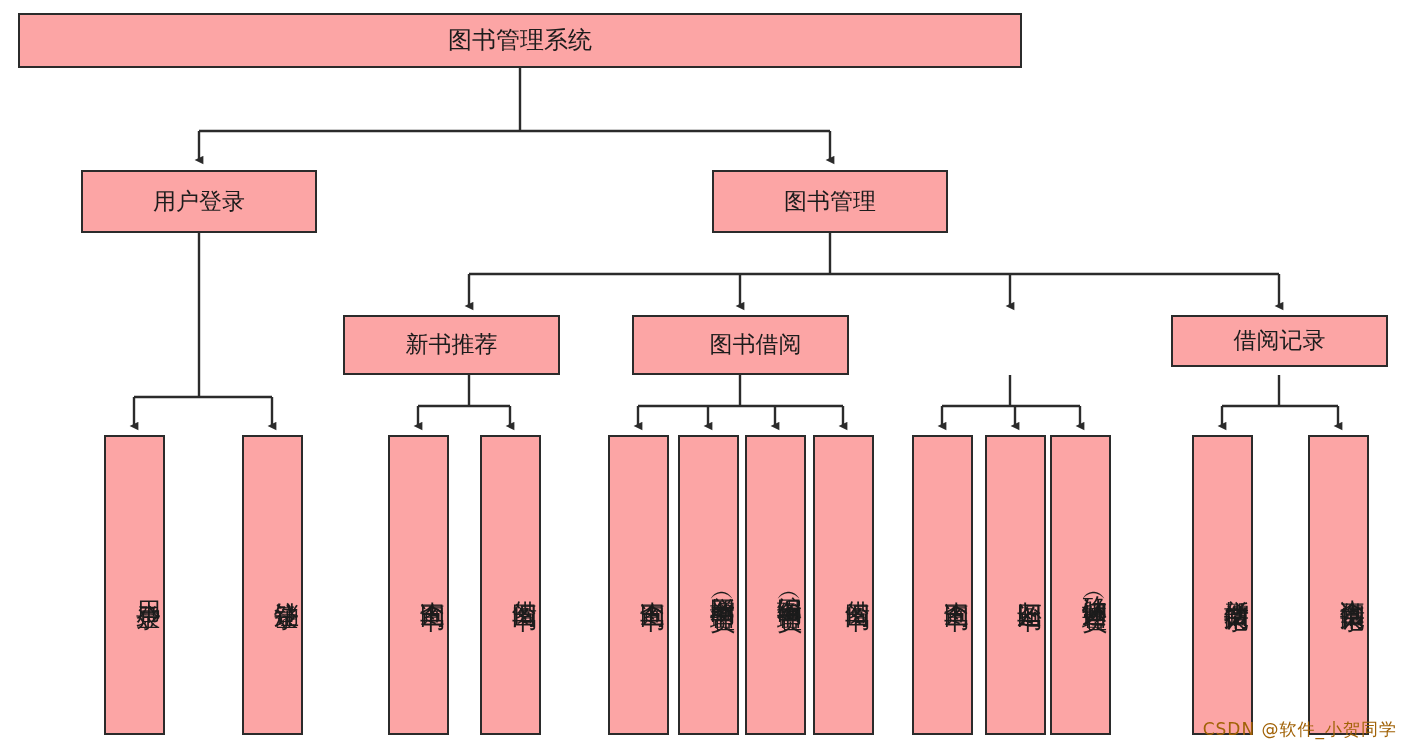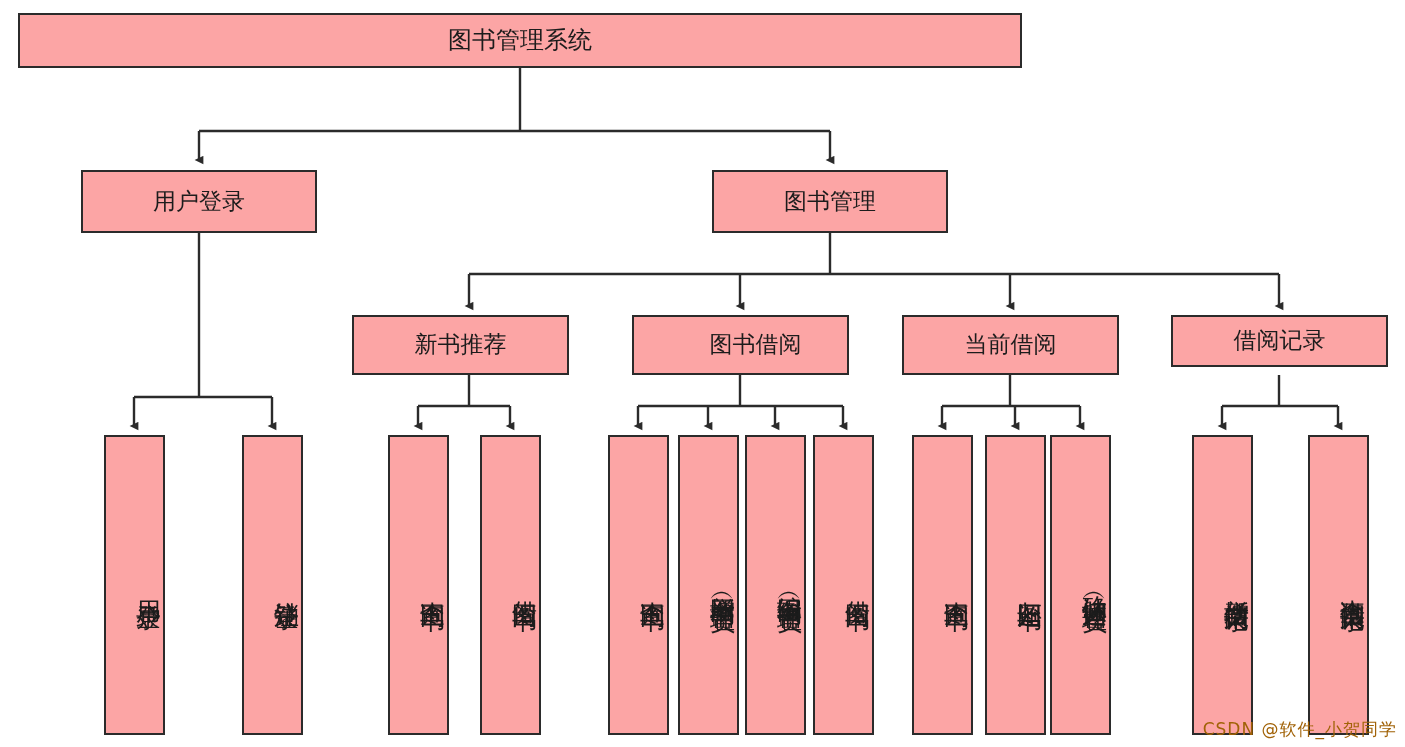--- a/index.html
+++ b/index.html
@@ -125,28 +125,25 @@
     <span>图书管理系统</span>
   </div>
 
   <div class="node h" style="left:81px; top:170px; width:236px; height:63px;">
     <span>用户登录</span>
   </div>
   <div class="node h" style="left:712px; top:170px; width:236px; height:63px;">
     <span>图书管理</span>
   </div>
 
-  <div class="node h" style="left:352px; top:315px; width:217px; height:60px;">
+  <div class="node h" style="left:343px; top:315px; width:217px; height:60px;">
     <span>新书推荐</span>
   </div>
   <div class="node h" style="left:632px; top:315px; width:217px; height:60px;padding-left:30px;">
     <span>图书借阅</span>
-  </div>
-  <div class="node h" style="left:902px; top:315px; width:217px; height:60px;">
-    <span>当前借阅</span>
   </div>
   <div class="node h" style="left:1171px; top:315px; width:217px; height:52px;">
     <span>借阅记录</span>
   </div>
 
   <div class="node v" style="left:104px; top:435px; width:61px; height:300px;">
     <span class="vtxt">用户登录</span>
   </div>
   <div class="node v" style="left:242px; top:435px; width:61px; height:300px;">
     <span class="vtxt">注销登录</span>

